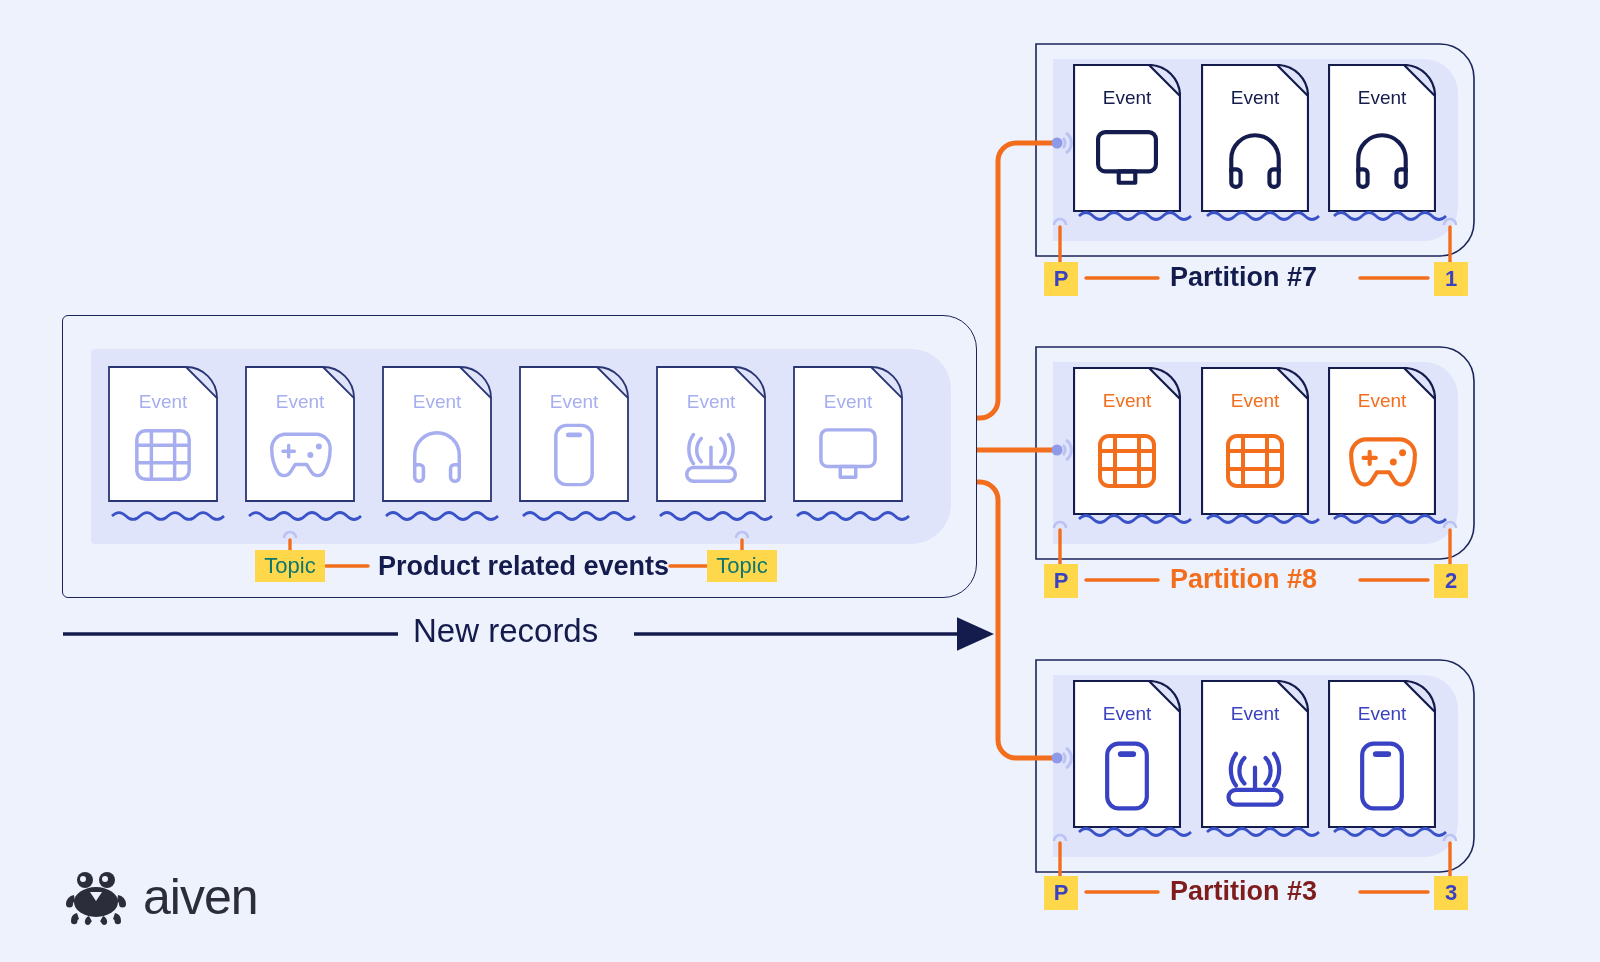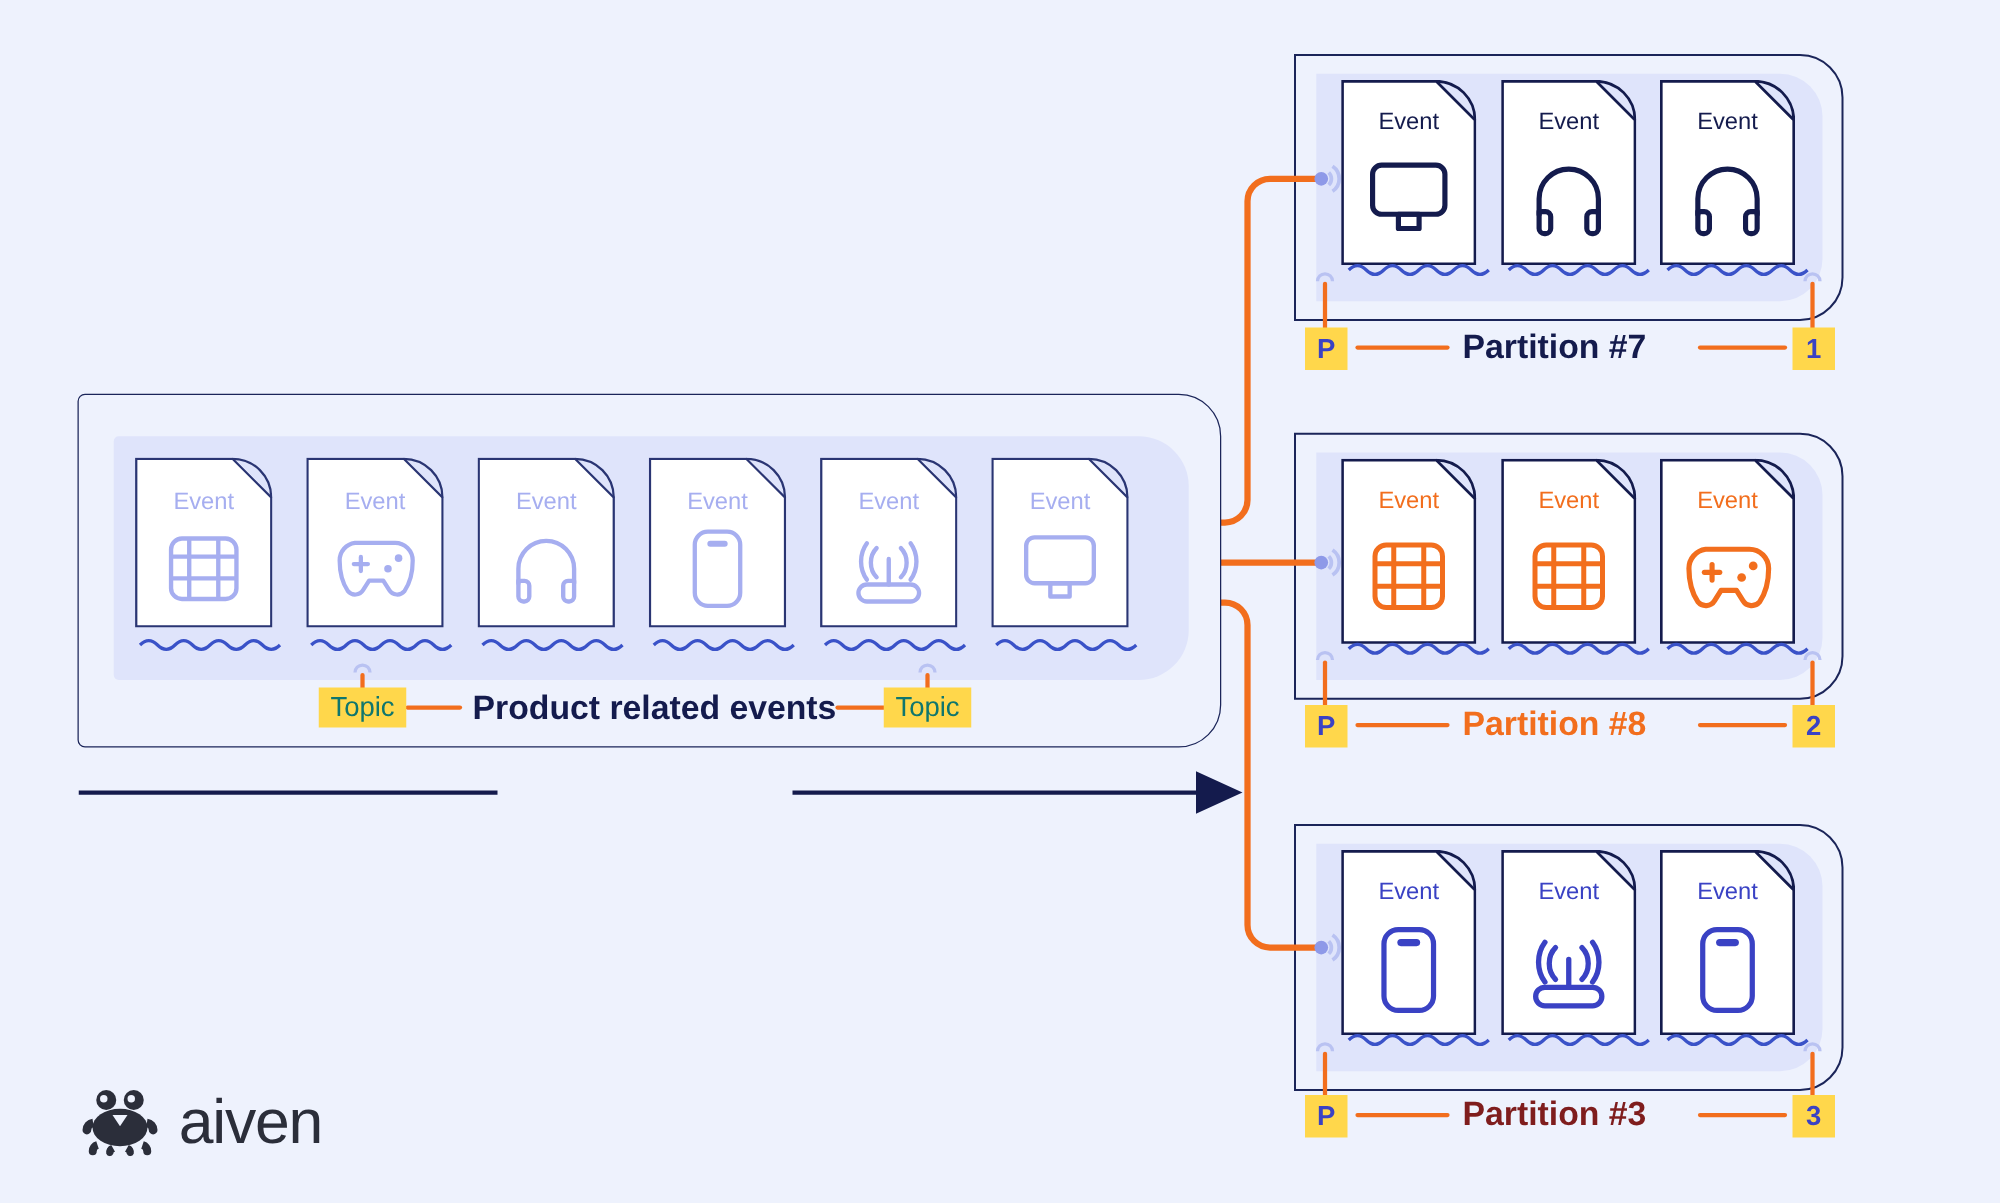--- a/index.html
+++ b/index.html
@@ -331,20 +331,21 @@
         <line x1="1086" y1="892" x2="1158" y2="892"></line>
         <line x1="1360" y1="892" x2="1428" y2="892"></line>
       </g>
     </g>
   </svg>
 
   <div class="badge navy" style="left:255px; top:550px; width:70px; height:32px;">Topic</div>
   <div class="caption navy" style="left:378px; top:553px;text-align:center;">Product related events</div>
   <div class="badge navy" style="left:707px; top:550px; width:70px; height:32px;">Topic</div>
 
+  <div class="newrecords">New records</div>
 
   <div class="card-slot" style="left:1073px; top:64px;">
     <svg width="108" height="148" viewBox="0 0 108 148">
       <path d="M1,1 H76 L107,32 V147 H1 Z" fill="#ffffff" stroke="#141b4d" stroke-width="2.2"></path>
       <path d="M76,1 A31,31 0 0 1 107,32" fill="none" stroke="#141b4d" stroke-width="2.2"></path>
     </svg>
     <div class="card-label" style="top:24px; color:#141b4d;">Event</div>
     <svg class="card-icon" style="top:64px;" width="70" height="62" viewBox="0 0 66 60">
       <g fill="none" stroke="#141b4d" stroke-width="4" stroke-linecap="round" stroke-linejoin="round">
         <rect x="5" y="4" width="56" height="38" rx="7"></rect>

